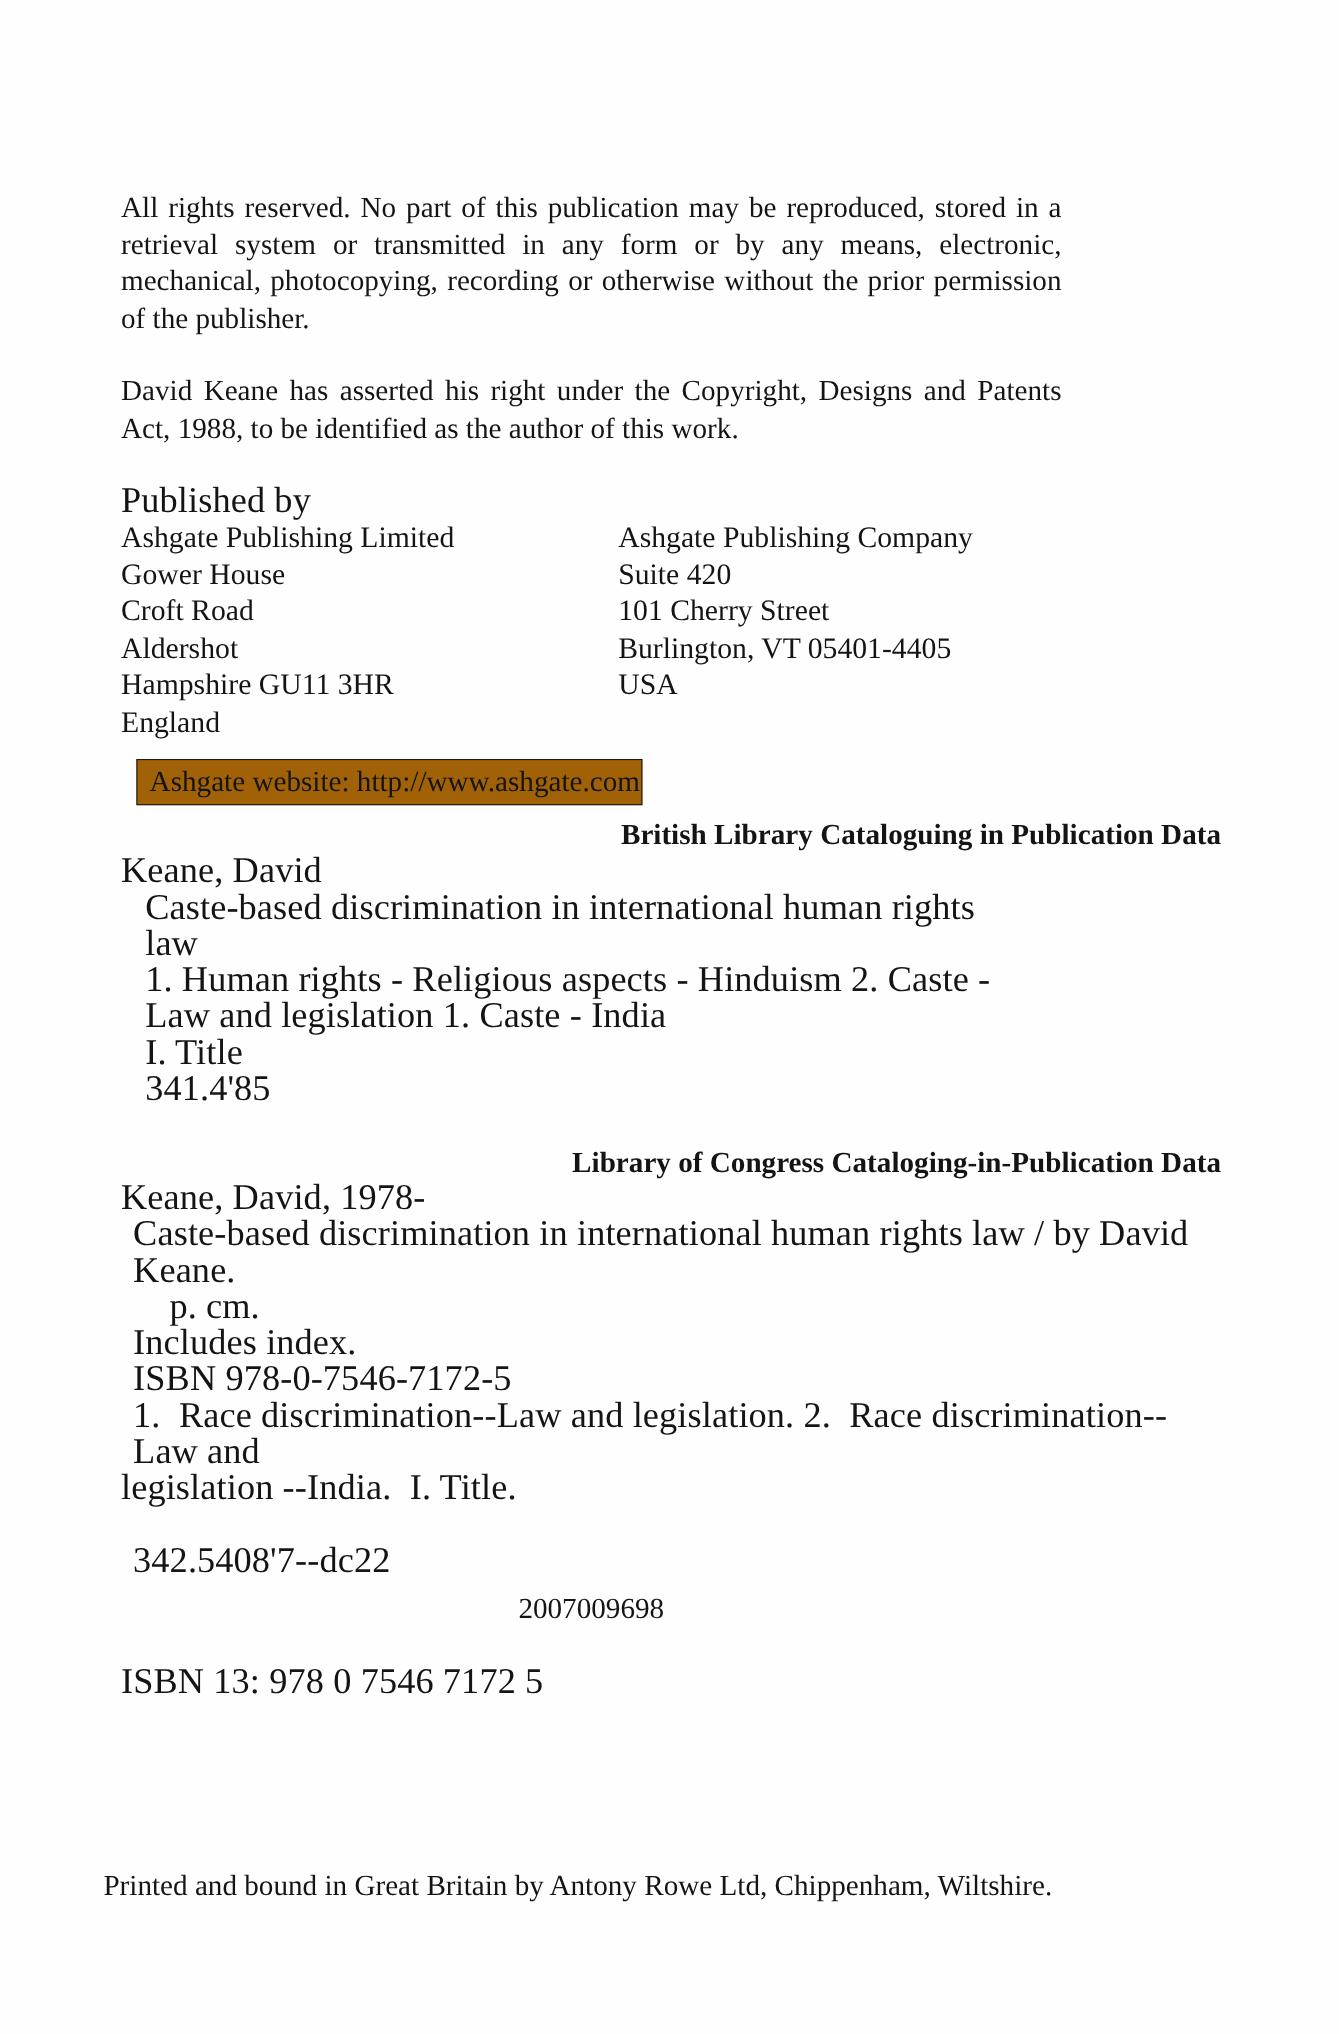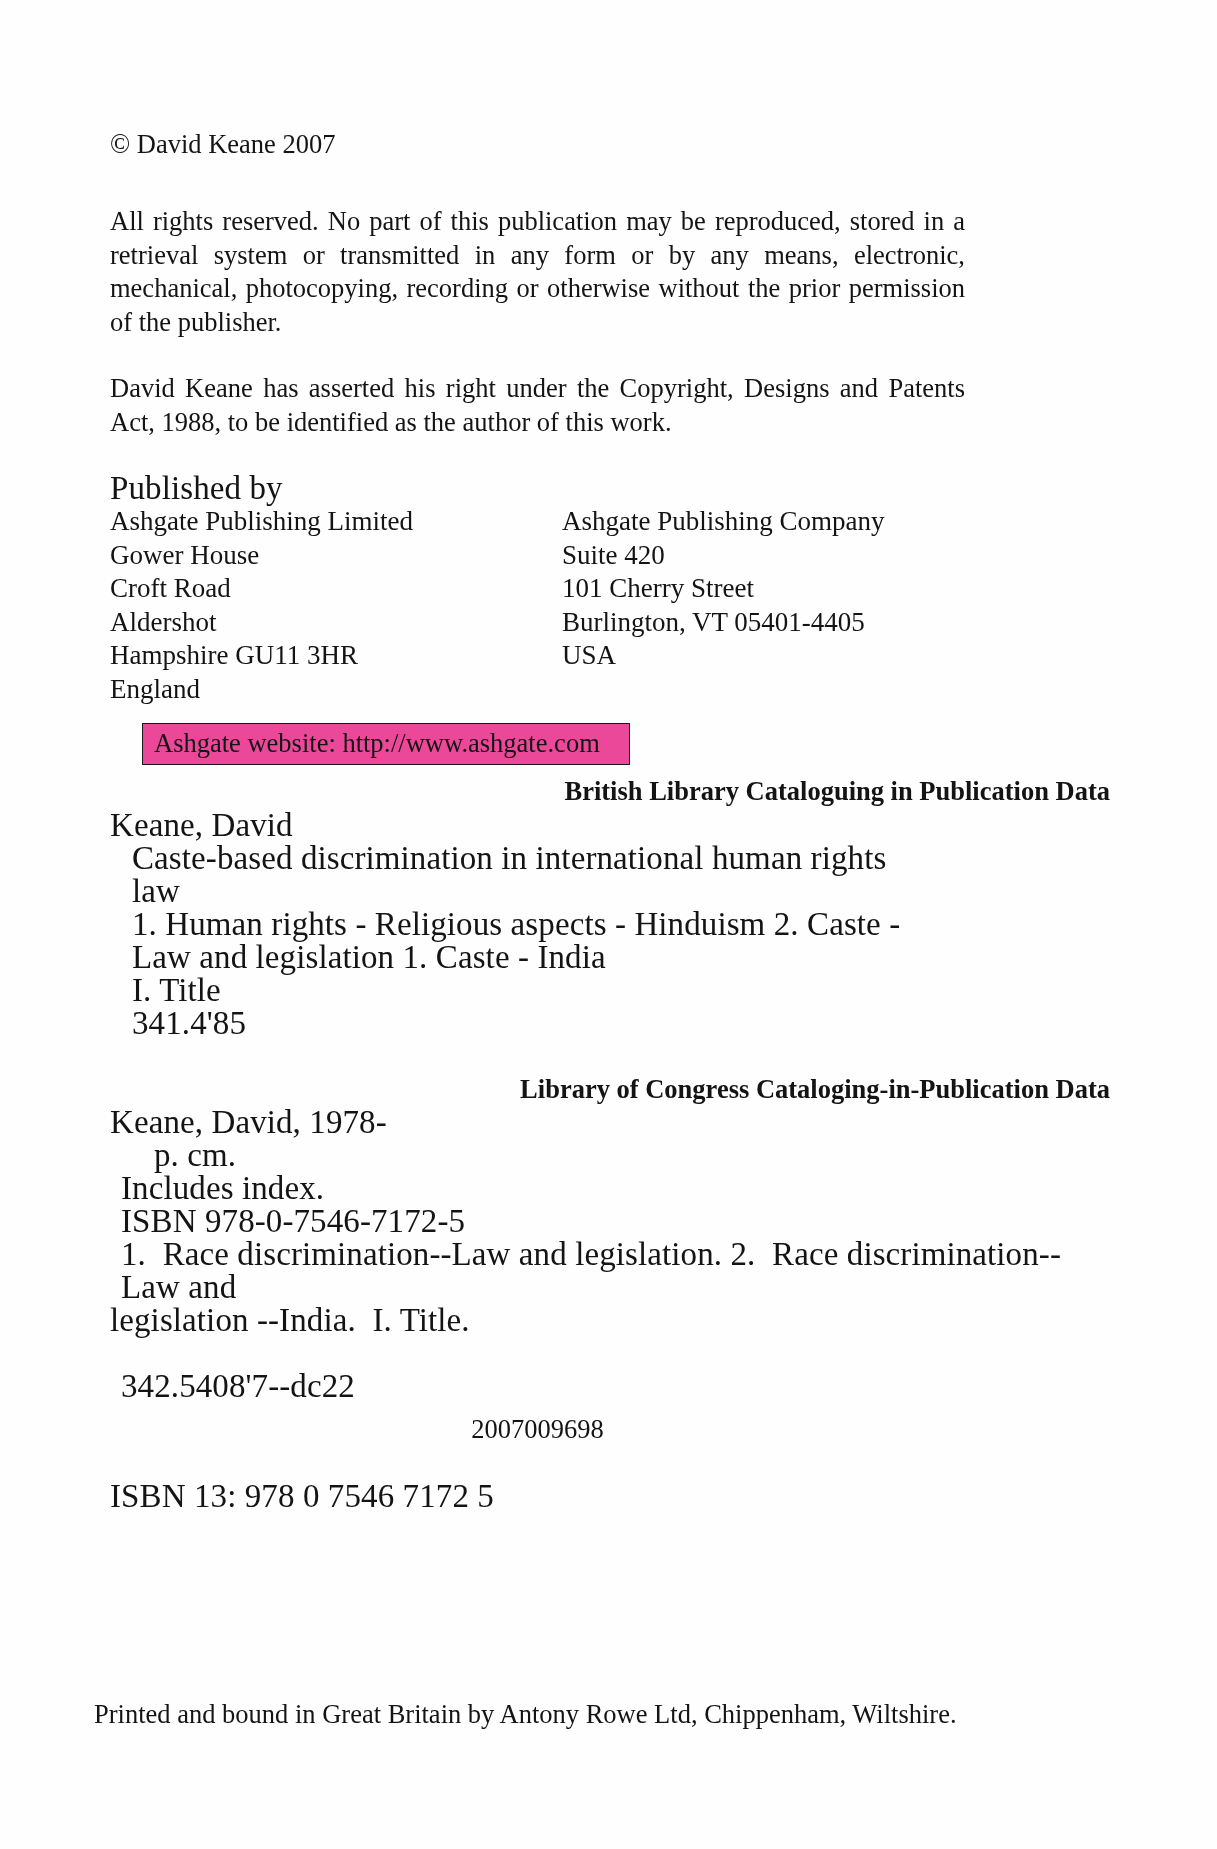--- a/index.html
+++ b/index.html
@@ -66,25 +66,25 @@
     width: 452px;
     flex: 0 0 452px;
   }
   .pub-col-right {
     flex: 1 1 auto;
   }
 
   .url-box {
     display: inline-block;
     border: 1.6px solid #1a1a1a;
-    padding: 3px 29px 5px 11px;
+    padding: 3px 1px 5px 11px;
     font-size: 26.5px;
     line-height: 32px;
-    background: #ec4899;
-    margin-left: 32px;
+    background: #a16207;
+    margin-left: 14px;
   }
 
   .heading {
     font-weight: bold;
     font-size: 26.5px;
     line-height: 33.5px;
     text-align: right;
   }
   .indent1 { padding-left: 22px; }
   .indent2 { padding-left: 44px; }
@@ -106,21 +106,20 @@
     line-height: 33px;
   }
 </style>
 </head>
 <body>
 
 <div class="page">
 
   <div class="content">
 
-    <div class="copyright-line">© David Keane 2007</div>
 
     <div class="gap-lg"></div>
 
     <p class="para">All rights reserved.  No part of this publication may be reproduced, stored in a retrieval system or transmitted in any form or by any means, electronic,  mechanical, photocopying, recording or otherwise without the prior permission of the publisher.</p>
 
     <div class="gap-md"></div>
 
     <p class="para">David Keane has asserted his right under the Copyright, Designs and Patents Act, 1988, to be identified as the author of this work.</p>
 
     <div class="gap-md"></div>
@@ -178,20 +177,21 @@
       <div class="line indent1">Law and legislation 1. Caste - India</div>
       <div class="line indent1">I. Title</div>
       <div class="line indent1">341.4'85</div>
     </div>
 
     <div class="gap-md"></div>
 
     <div>
       <div class="heading">Library of Congress Cataloging-in-Publication Data</div>
       <div class="line">Keane, David, 1978-</div>
+      <div class="line indent-half">Caste-based discrimination in international human rights law / by David Keane.</div>
       <div class="line indent2">p. cm.</div>
       <div class="line indent-half">Includes index.</div>
       <div class="line indent-half">ISBN 978-0-7546-7172-5</div>
       <div class="line indent-half">1.  Race discrimination--Law and legislation. 2.  Race discrimination--Law and</div>
       <div class="line">legislation --India.  I. Title.</div>
     </div>
 
     <div class="gap-md"></div>
 
     <div>

